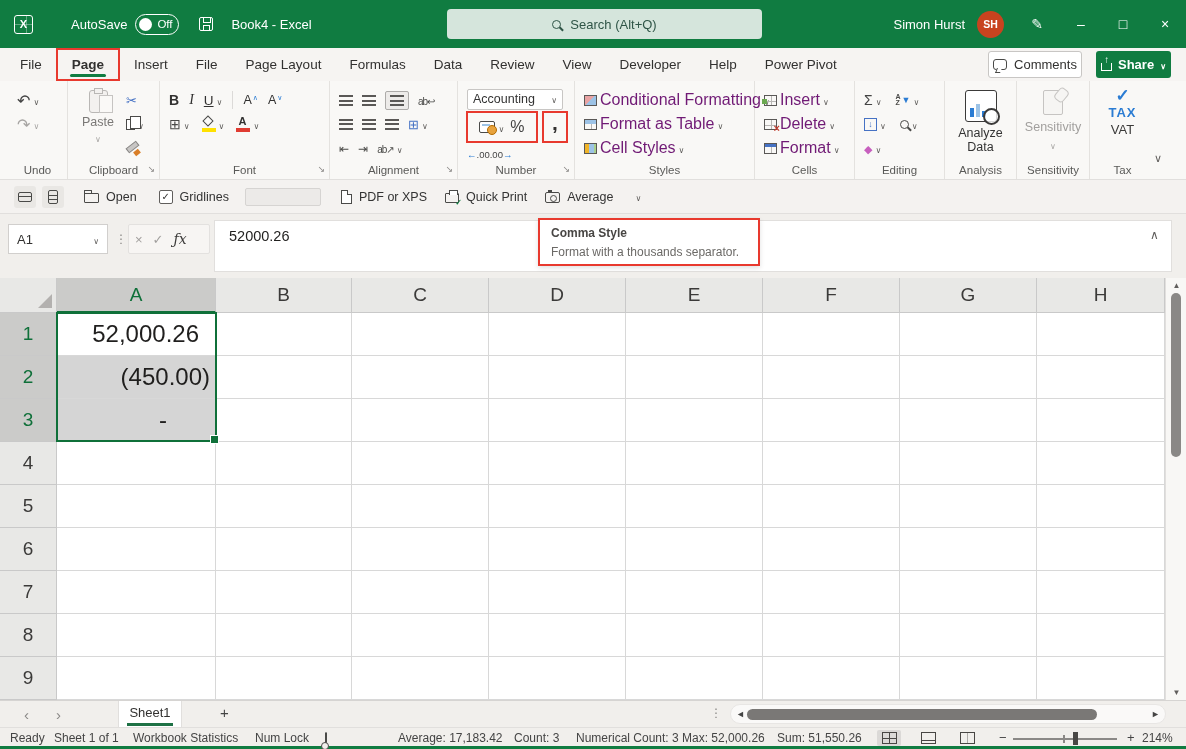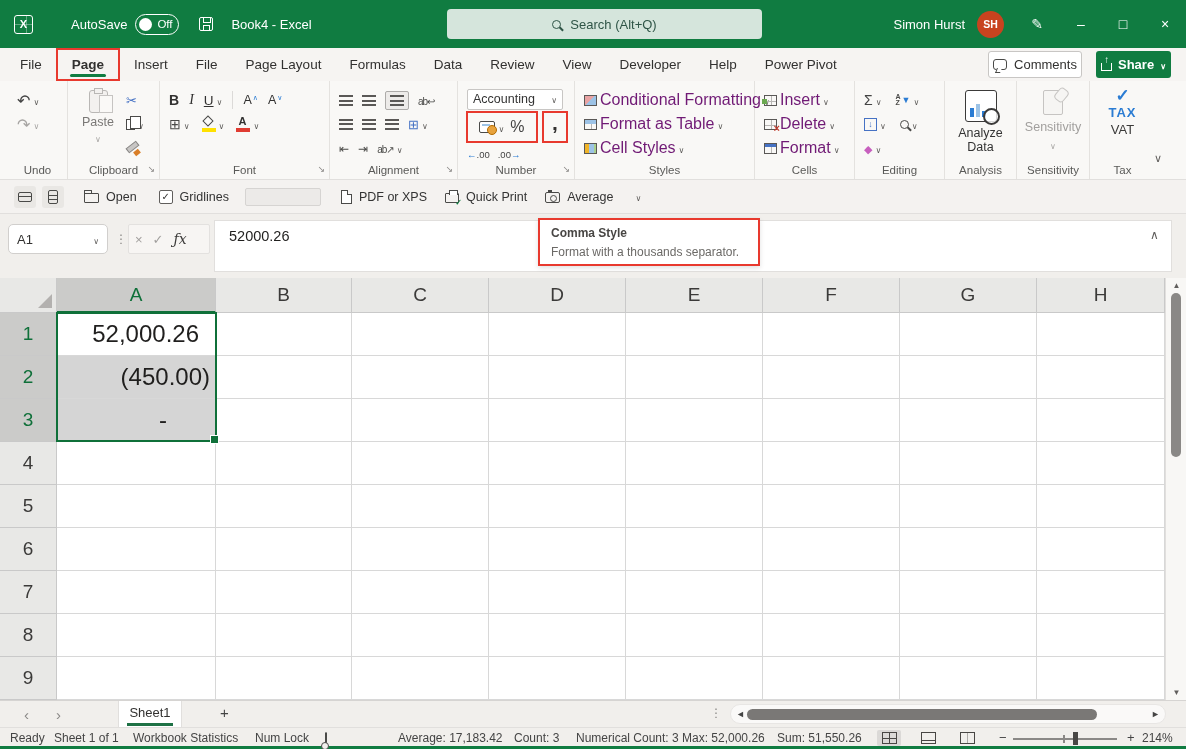--- a/index.html
+++ b/index.html
@@ -142,21 +142,21 @@
   .i-page::before{content:"";position:absolute;right:-1px;top:-1px;width:4px;height:4px;background:#F4F2F0;border-left:1.2px solid #4A4A48;border-bottom:1.2px solid #4A4A48}
   .i-print{width:14px;height:10px;border:1.2px solid #4A4A48;border-radius:1px;position:relative;margin-top:2px}
   .i-print::before{content:"";position:absolute;top:-4px;left:2.5px;width:7px;height:4px;border:1.2px solid #4A4A48;border-bottom:none;background:#fff}
   .i-print::after{content:"✓";position:absolute;right:-4px;bottom:-5px;font-size:8px;color:#107C41;font-weight:bold}
   .i-cam{width:15px;height:11px;border:1.2px solid #4A4A48;border-radius:2px;position:relative;margin-top:2px}
   .i-cam::before{content:"";position:absolute;left:4px;top:1.5px;width:5px;height:5px;border:1.2px solid #4A4A48;border-radius:50%}
   .i-cam::after{content:"";position:absolute;top:-3px;left:1.5px;width:4px;height:2px;background:#4A4A48}
 
   
   #formularow{position:absolute;left:0;top:214px;width:1186px;height:64px;background:#F1EFEC}
-  #namebox{position:absolute;left:8px;top:10px;width:100px;height:30px;background:#fff;border:1px solid #D1CFCD;border-radius:5px;display:flex;align-items:center;font-size:13px;color:#323130;padding:0 8px;justify-content:space-between}
+  #namebox{position:absolute;left:8px;top:10px;width:100px;height:30px;background:#fff;border:1px solid #D1CFCD;border-radius:0;display:flex;align-items:center;font-size:13px;color:#323130;padding:0 8px;justify-content:space-between}
   #fx-dots{position:absolute;left:115px;top:18px;color:#8A8886;font-size:12px}
   #fxgroup{position:absolute;left:128px;top:10px;width:82px;height:30px;display:flex;align-items:center;gap:10px;padding-left:6px;border:1px solid #E3E1DF;border-radius:2px;background:#F7F5F3}
   .fx-x{color:#A19F9D;font-size:13px}
   .fx-check{color:#A19F9D;font-size:13px}
   .fx-fx{font-family:"DejaVu Serif",serif;font-style:italic;font-size:14px;color:#3B3A39}
   #formula-input{position:absolute;left:214px;top:6px;width:958px;height:52px;background:#fff;border:1px solid #E1DFDD;font-size:14.5px;color:#201F1E;padding:7px 0 0 14px}
   #fbar-collapse{position:absolute;left:1150px;top:14px;font-size:12px;color:#605E5C}
 
   
   #tooltip{position:absolute;left:538px;top:218px;width:222px;height:48px;background:#fff;border:2px solid #E8392E;padding:6px 11px;box-shadow:0 2px 5px rgba(0,0,0,.12);z-index:30}
@@ -391,21 +391,21 @@
         <span class="rbtn">
             <span class="i-acct"></span>
             <span class="dd"></span>
           </span>
         <span class="pct">%</span>
       </span>
       <span class="redbox" style="width:26px;height:32px">
         <span class="comma">,</span>
       </span>
     </div>
-    <div class="grow" style="height:20px;gap:8px">
+    <div class="grow" style="height:20px;gap:0">
       <span class="decbtn"><b>←</b><span>.00</span></span>
       <span class="decbtn"><span>.00</span><b>→</b></span>
     </div>
     <div class="grp-label">Number</div>
     <span class="launcher">↘</span>
   </div>
 
   <div class="grp" style="width:180px">
     <div class="grow">
         <span class="rbtn">

